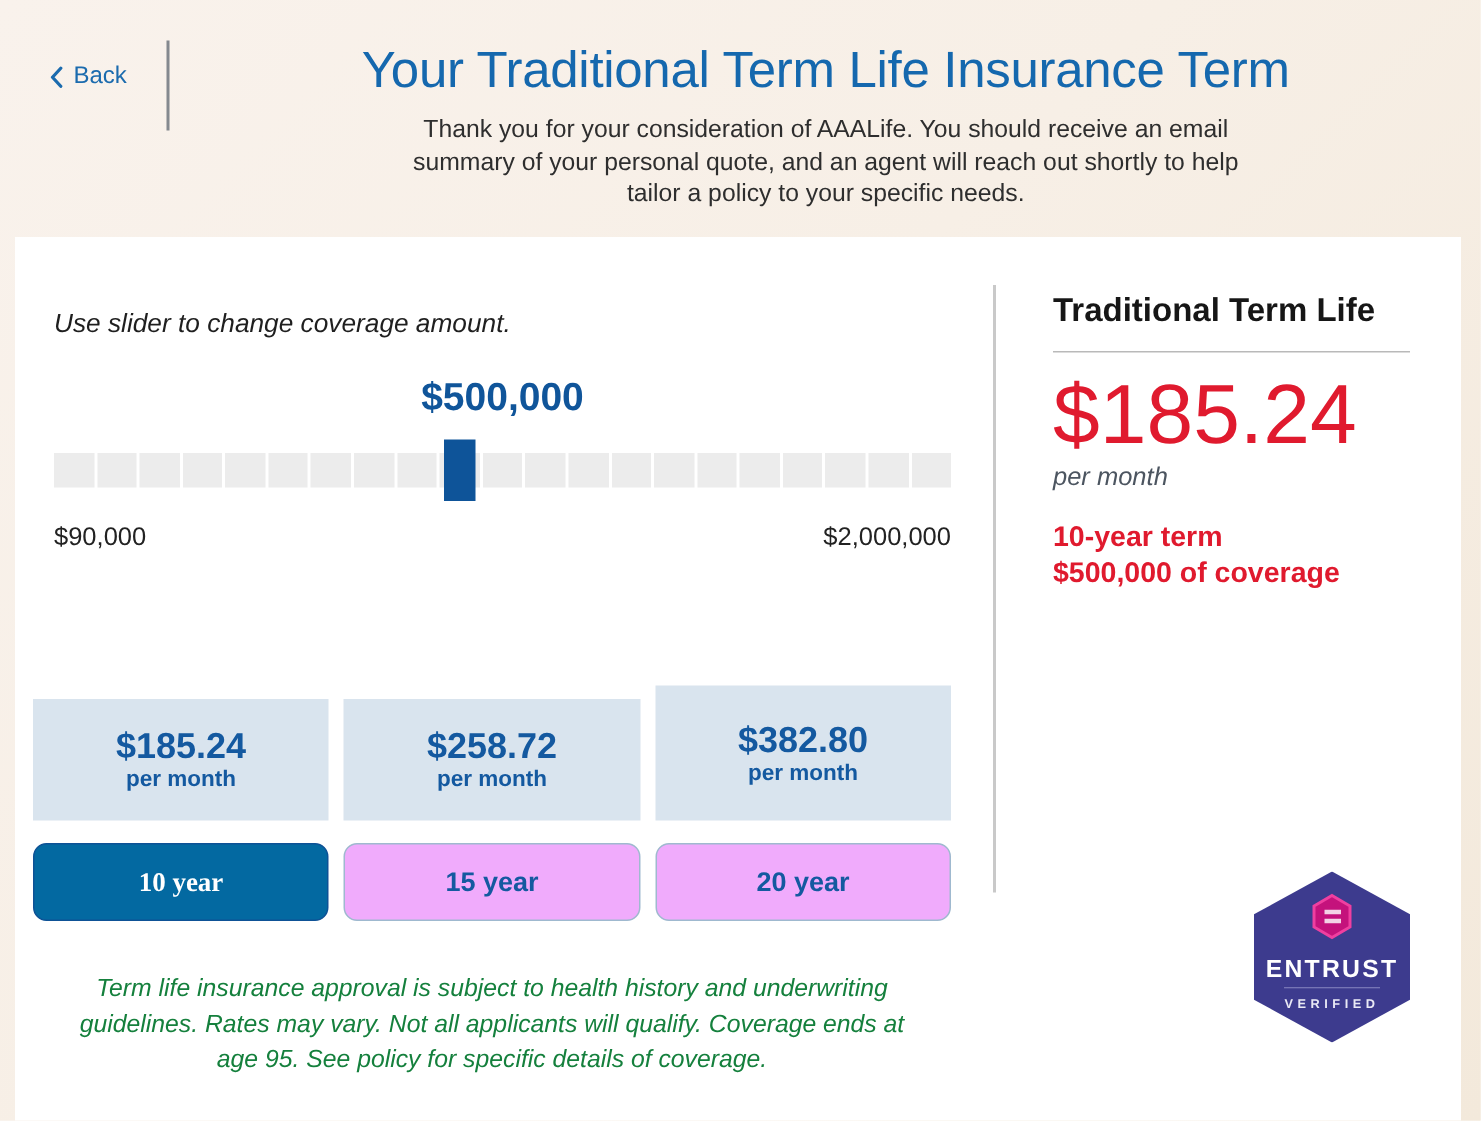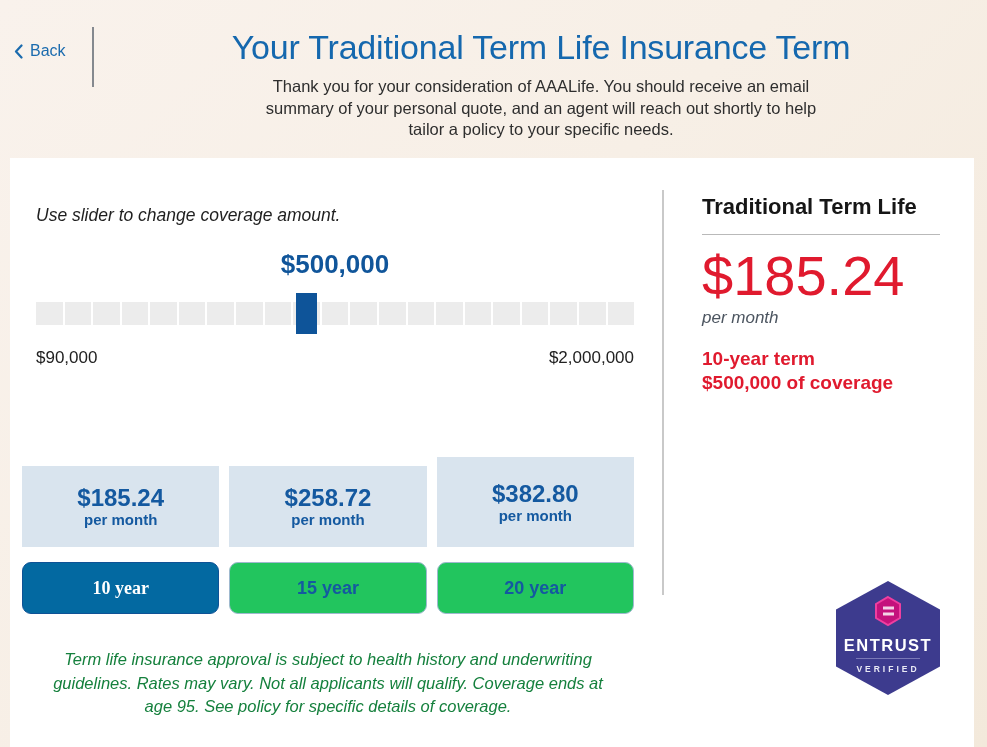--- a/index.html
+++ b/index.html
@@ -2,21 +2,21 @@
 <html><head>
 <meta charset="utf-8">
 <style>
   * { margin:0; padding:0; box-sizing:border-box; }
   html,body{
     width:987px; height:747px; overflow:hidden;
     font-family:"Liberation Sans","DejaVu Sans",sans-serif;
     background:linear-gradient(135deg,#f9f2ec 0%,#f7efe6 45%,#f3e9db 100%);
   }
   
-  .header{ position:relative; height:132px; }
+  .header{ position:relative; height:132px;margin-left:19px; }
   .back{
     position:absolute; left:14px; top:42px;
     display:flex; align-items:center; gap:7px;
     color:#1b6bae; font-size:16px; cursor:pointer;
   }
   .back svg{ display:block; }
   .header-divider{
     position:absolute; left:92px; top:27px; width:2px; height:60px;
     background:#5d6670; opacity:.75;
   }
@@ -59,21 +59,21 @@
   .price-row{ margin-top:89px; align-items:end; }
   .price-card{
     height:81px; background:#d9e4ee; text-align:center;
     display:flex; flex-direction:column; justify-content:center;
   }
   .price-card.tall{ height:90px; }
   .price-card .p{ color:#1459a0; font-size:24px; font-weight:bold; line-height:27px; }
   .price-card .m{ color:#1459a0; font-size:15px; font-weight:bold; line-height:18px; }
   .btn-row{ margin-top:15px; }
   .term-btn{
-    height:52px; border-radius:9px; background:#22c55e; border:1.5px solid #9fb9cf;
+    height:52px; border-radius:9px; background:#f0abfc; border:1.5px solid #9fb9cf;
     color:#1459a0; font-size:18px; font-weight:bold;
     font-family:inherit; cursor:pointer;
   }
   .term-btn.selected{ background:#0369a1; border-color:#0e5296; color:#fff;font-family:Liberation Serif, serif; }
   .disclaimer{
     margin:34px 0 11px 12px; width:612px; text-align:center;
     font-style:italic; font-size:16.5px; line-height:23.5px; color:#15803d;
   }
   
   .vdivider{

